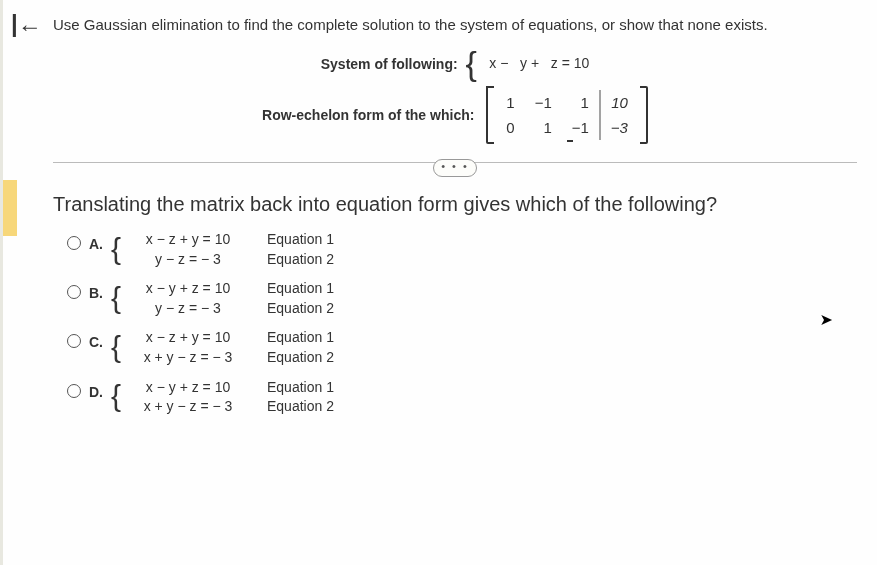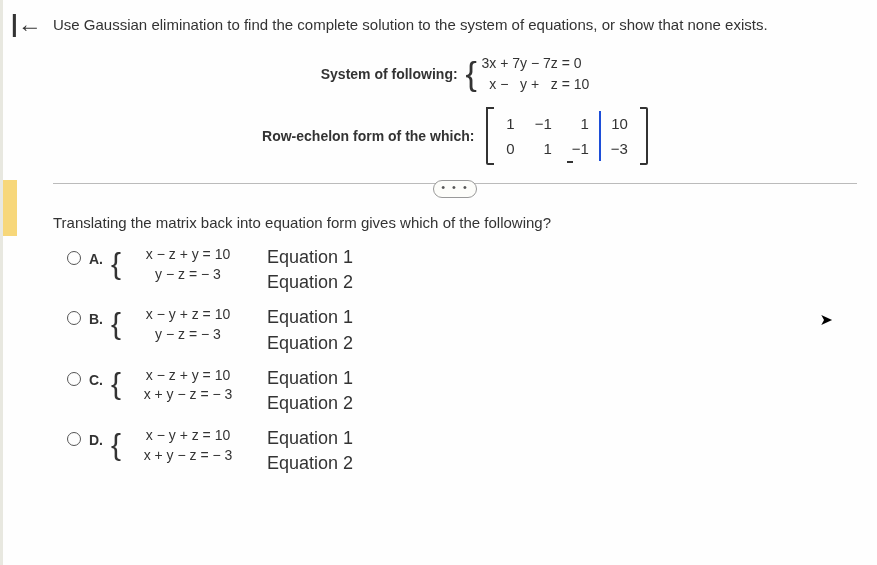--- a/index.html
+++ b/index.html
@@ -84,42 +84,42 @@
       background: #333;
     }
     .matrix::before { top: 0; left: -2px; box-shadow: 0 0 0 0, calc(100% + 4px + 100px) 0 0 0; }
     .matrix .mtop-l, .matrix .mtop-r, .matrix .mbot-l, .matrix .mbot-r {
       position: absolute; width: 6px; height: 2px; background: #333;
     }
     .mtop-l { top:0; left:0; } .mtop-r { top:0; right:0; }
     .mbot-l { bottom:0; left:0; } .mbot-r { bottom:0; right:0; }
     .matrix table { border-collapse: collapse; }
     .matrix td { padding: 4px 10px; text-align: right; font-size: 15px;}
-    .aug-sep { border-left: 2px solid #1d4ed8; }
+    .aug-sep { border-left: 2px solid #a3a3a3; font-style: italic; }
     .divider {
       border: none;
       border-top: 1px solid #bbb;
       margin: 18px 0 6px 0;
     }
     .dots-pill {
       width: 44px;
       height: 18px;
       border: 1px solid #999;
       border-radius: 10px;
       margin: -10px auto 14px auto;
       background: #fdfdfa;
       text-align: center;
       line-height: 12px;
       font-size: 11px;
       color: #555;
       letter-spacing: 2px;
       cursor: pointer;
     }
     .question {
-      font-size: 15px;
+      font-size: 20px;
       margin: 16px 0 14px 0;
     }
     .options { padding-left: 14px; }
     .opt-row {
       display: flex;
       align-items: flex-start;
       margin-bottom: 10px;
     }
     .radio {
       width: 14px; height: 14px;
@@ -143,21 +143,21 @@
     .opt-brace::before {
       content: "{";
       position: absolute;
       left: 0;
       top: 50%;
       transform: translateY(-54%);
       font-size: 30px;
     }
     .opt-eq { line-height: 1.4; font-size: 14px; white-space: pre; text-align: center;}
     .opt-labels { padding-left: 16px; }
-    .opt-labels div { line-height: 1.4; font-size: 18px; }
+    .opt-labels div { line-height: 1.4; font-size: 14px; }
     .cursor {
       position: absolute;
       right: 44px;
       top: 310px;
       font-size: 16px;
       color: #000;
     }
     .left-tab {
       position: absolute;
       left: 0;
@@ -172,21 +172,20 @@
 
 <div class="page">
   <div class="left-tab"></div>
   <div class="back-arrow">|←</div>
 
   <div class="instruction">Use Gaussian elimination to find the complete solution to the system of equations, or show that none exists.</div>
 
   <div class="eq-block">
     <span class="eq-label">System of following:</span>
     <span class="brace-group">
-      <div class="eq-line">3x + 7y − 7z = 0</div>
       <div class="eq-line">  x −   y +   z = 10</div>
     </span>
   </div>
 
   <div class="eq-block">
     <span class="eq-label">Row-echelon form of the which:</span>
     <span class="matrix-wrap">
       <span class="matrix">
         <span class="mtop-l"></span><span class="mtop-r"></span><span class="mbot-l"></span><span class="mbot-r"></span>
         <table>

